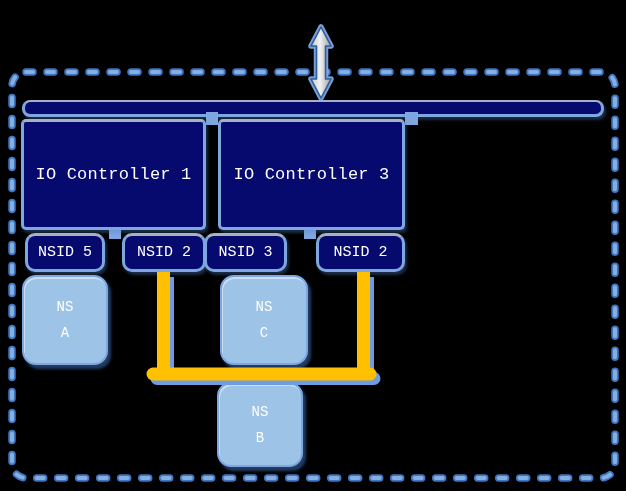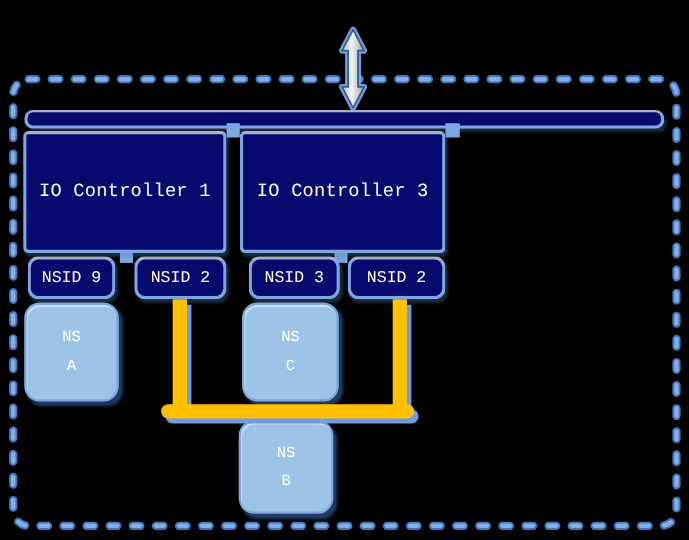--- a/index.html
+++ b/index.html
@@ -21,21 +21,21 @@
     box-shadow:2px 3px 3px rgba(80,130,200,0.35);
   }
   .port-bar { left:22px; top:100px; width:582px; height:17px; border-radius:8px; border-width:2px 3px 3px 3px; }
   .controller { top:119px; height:111px; border-radius:5px; font-size:17px; letter-spacing:.2px; }
   .ctrl-1 { left:21px;  width:185px; }
   .ctrl-2 { left:218px; width:187px; }
   .ctrl-3 { left:418px; width:183px; }
   .nsid { top:233px; height:39px; border-radius:10px; font-size:15px; }
   .nsid-1  { left:25px;  width:80px; }
   .nsid-2a { left:122px; width:84px; }
-  .nsid-3  { left:226px; width:83px; }
+  .nsid-3  { left:204px; width:83px; }
   .nsid-2b { left:316px; width:89px; }
   .ns {
     background:var(--light-blue-fill,#9dc3e6);
     border:2px solid var(--box-border,#7ea6e0);
     border-radius:14px;
     font-size:14px; line-height:26px; white-space:pre-line;
     box-shadow:3px 4px 3px rgba(70,120,195,0.5), inset 1px 2px 0 rgba(255,255,255,0.45);
   }
   .ns-a { left:22px;  top:275px; width:86px; height:90px; }
   .ns-c { left:220px; top:275px; width:88px; height:90px; }
@@ -60,21 +60,21 @@
   <div class="tab tab-4"></div>
 
   <div class="box navy controller ctrl-1">
     <span>IO Controller 1</span>
   </div>
   <div class="box navy controller ctrl-2">
     <span>IO Controller 3</span>
   </div>
 
   <div class="box navy nsid nsid-1">
-    <span>NSID 9</span>
+    <span>NSID 5</span>
   </div>
   <div class="box navy nsid nsid-2a">
     <span>NSID 2</span>
   </div>
   <div class="box navy nsid nsid-3">
     <span>NSID 3</span>
   </div>
   <div class="box navy nsid nsid-2b">
     <span>NSID 2</span>
   </div>

